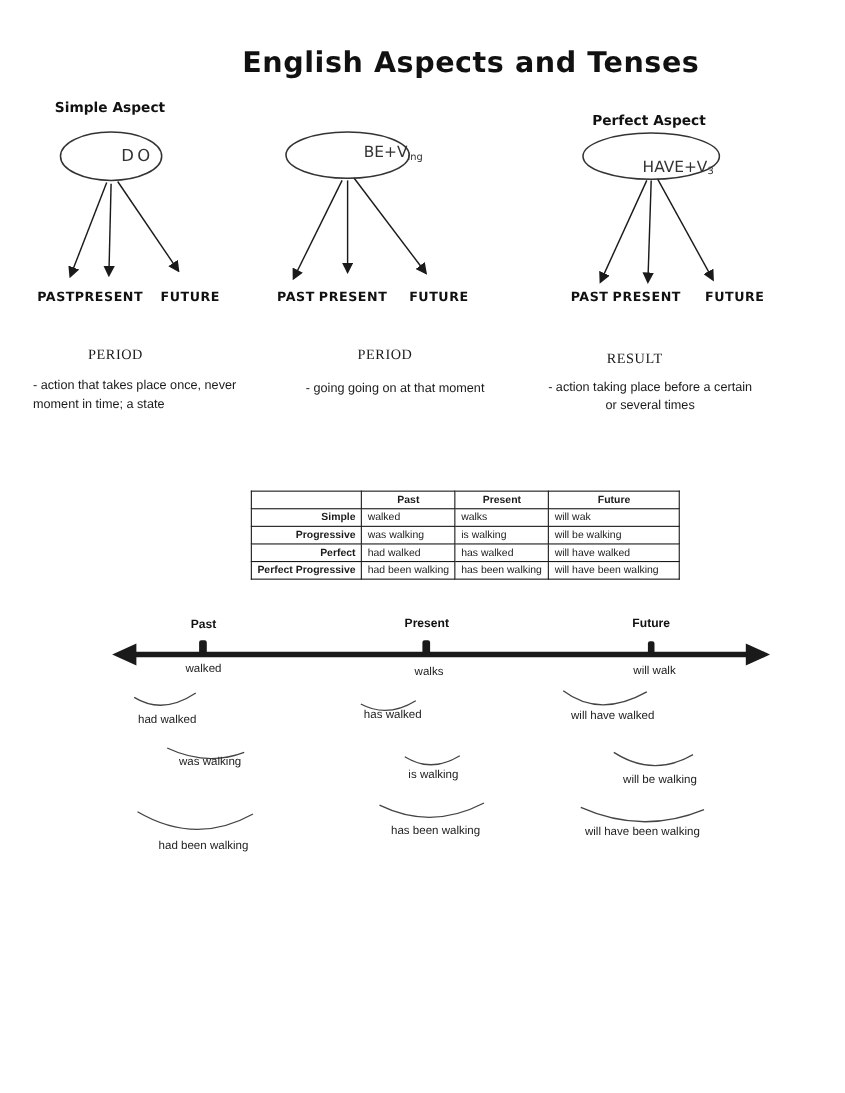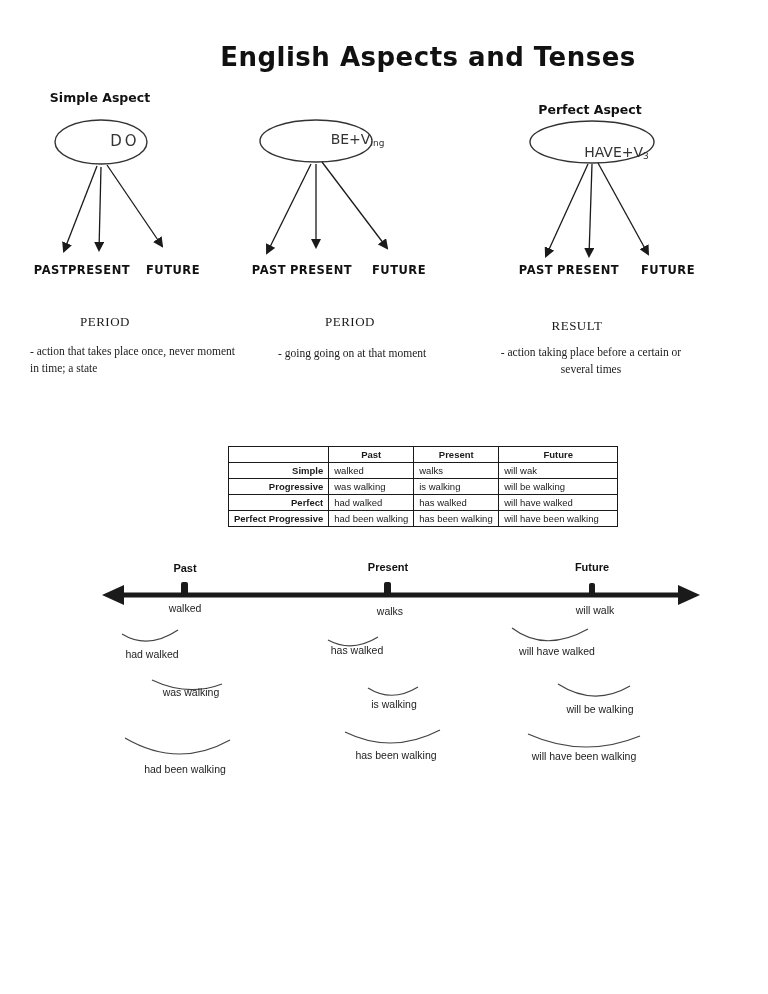--- a/index.html
+++ b/index.html
@@ -48,21 +48,21 @@
 
   .concept {
     font-family:"Liberation Serif", serif; font-size:13px; text-align:center;
     letter-spacing:0.5px; color:#1a1a1a;
   }
   .c-a0 { left:40px;  top:314px; width:130px; }
   .c-a1 { left:285px; top:314px; width:130px; }
   .c-a2 { left:512px; top:318px; width:130px; }
 
   .desc {
-    font-family:Liberation Serif, serif; font-size:11.5px; line-height:1.5;
+    font-family:Liberation Sans, sans-serif; font-size:11.5px; line-height:1.5;
     color:#1a1a1a;
   }
   .d-a0 { left:30px;  top:343px; width:205px; text-align:left; }
   .d-a1 { left:278px; top:345px; width:200px; text-align:left; }
   .d-a2 { left:492px; top:344px; width:198px; text-align:center; }
 
   table.tense-table {
     position:absolute; left:228px; top:446px; border-collapse:collapse;
     font-family:"Liberation Sans", sans-serif; font-size:9.5px; color:#1a1a1a;
     table-layout:fixed;

